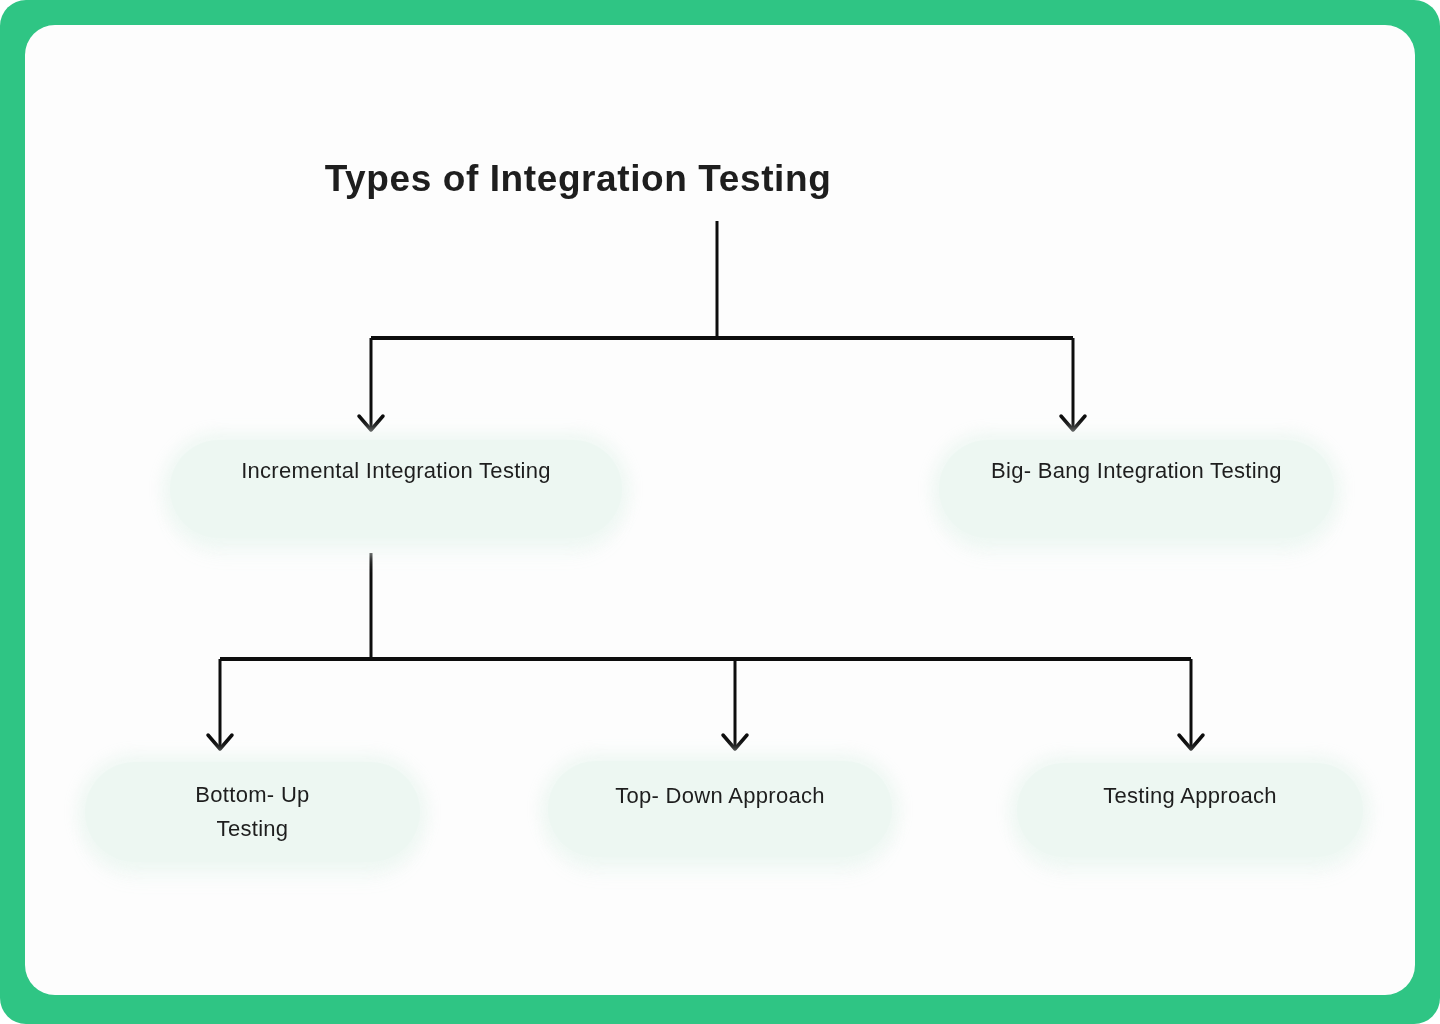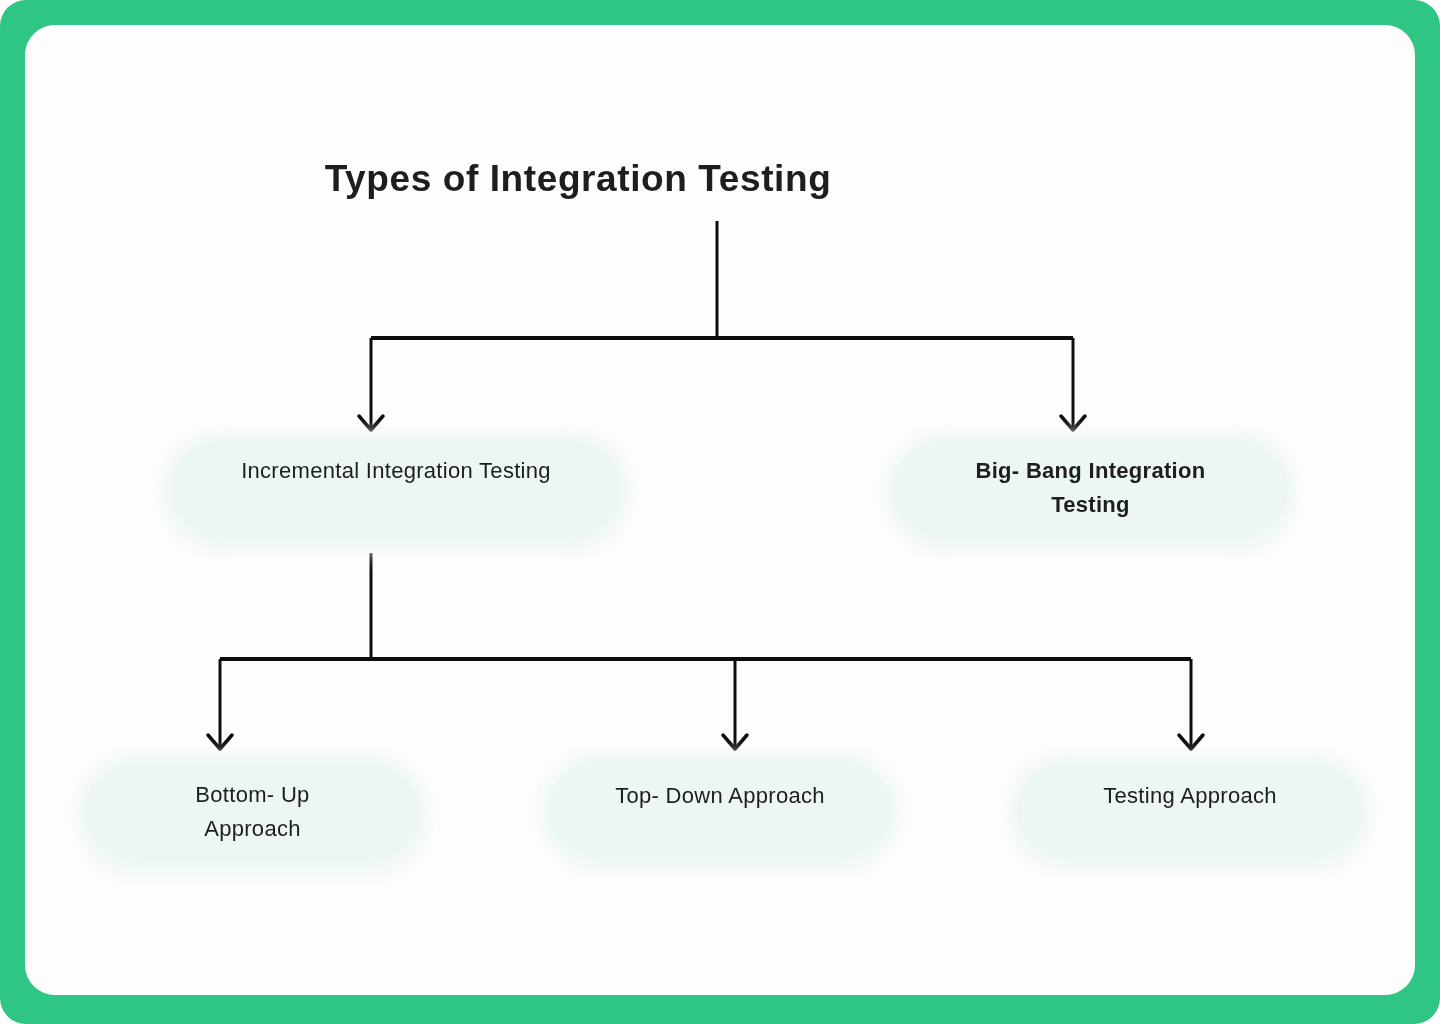--- a/index.html
+++ b/index.html
@@ -60,21 +60,21 @@
     text-align: center;
     color: var(--c-text, #1e1e1e);
     font-size: 22px;
     font-weight: 500;
     line-height: 34px;
     letter-spacing: 0.3px;
   }
   .node .label { display: inline-block; }
   .node-incremental { left: 170px; top: 440px; width: 452px; height: 98px; padding-top: 14px; }
   .node-incremental .label { max-width: 340px; }
-  .node-bigbang     { left: 893px; top: 440px; width: 395px; height: 98px; padding-top: 14px; font-weight: bold; }
+  .node-bigbang     { left: 939px; top: 440px; width: 395px; height: 98px; padding-top: 14px; }
   .node-bigbang .label { max-width: 315px; }
   .node-bottomup    { left: 85px;  top: 762px; width: 335px; height: 100px; padding-top: 16px; }
   .node-bottomup .label { max-width: 180px; }
   .node-topdown     { left: 548px; top: 761px; width: 344px; height: 96px; padding-top: 18px; }
   .node-sandwich    { left: 1017px; top: 763px; width: 346px; height: 94px; padding-top: 16px; }
 </style>
 </head>
 <body>
 
 <div class="frame">
@@ -104,21 +104,21 @@
 
 <div class="node node-incremental">
   <span class="label">Incremental Integration Testing</span>
 </div>
 
 <div class="node node-bigbang">
   <span class="label">Big- Bang Integration Testing</span>
 </div>
 
 <div class="node node-bottomup">
-  <span class="label">Bottom- Up Approach</span>
+  <span class="label">Bottom- Up Testing</span>
 </div>
 
 <div class="node node-topdown">
   <span class="label">Top- Down Approach</span>
 </div>
 
 <div class="node node-sandwich">
   <span class="label">Testing Approach</span>
 </div>
 

